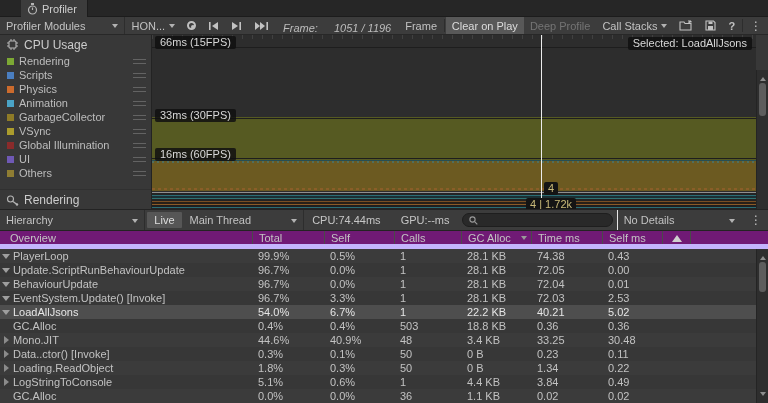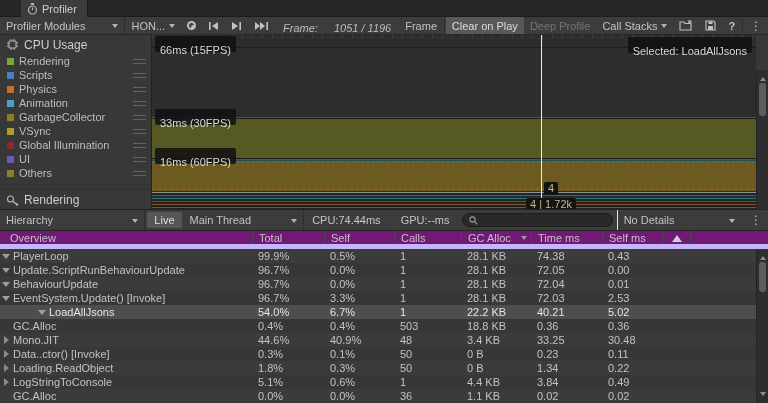--- a/index.html
+++ b/index.html
@@ -46,21 +46,21 @@
   .ticks{position:absolute;left:0;top:0;right:0;height:4px;
          background:repeating-linear-gradient(90deg,#414141 0 1px,transparent 1px 10px);}
   .cpu-chart{position:absolute;left:0;top:0;right:0;height:156px;}
   .band{position:absolute;left:0;right:0;bottom:0;}
   .band.vsync{top:82px;}
   .band.others{top:125px;border-top:1px solid #274e52;
     background-image:repeating-linear-gradient(90deg,rgba(61,127,140,.55) 0 2px,transparent 2px 5px);background-size:100% 2px;background-repeat:no-repeat;}
   .band.others::after{content:"";position:absolute;left:0;right:0;bottom:1px;height:2px;
     background:repeating-linear-gradient(90deg,#8a5e28 0 3px,transparent 3px 6px);}
   .gline{position:absolute;left:0;right:0;height:1px;background:#1e1e1e;}
-  .pill{position:absolute;background:rgba(16,16,16,.85);color:#d8d8d8;padding:8px 5px;height:13px;line-height:13px;
+  .pill{position:absolute;background:rgba(16,16,16,.85);color:#d8d8d8;padding:0 5px;height:13px;line-height:13px;
         border-radius:2px;white-space:nowrap;}
   .strip{position:absolute;left:0;right:0;bottom:0;height:17px;border-top:1px solid #8f8f8f;
     background:linear-gradient(180deg,#242424 0 2px,#2a6d75 2px 3px,#1c2f33 3px 5px,#2f7272 5px 6px,
                #232323 6px 8px,#7a4e23 8px 9px,#282018 9px 11px,#8a5a28 11px 12px,#1f1f1f 12px 14px,
                #2a6d75 14px 15px,#242424 15px 17px);}
   .playhead{position:absolute;left:389px;top:0;bottom:0;width:1px;background:#ececec;}
   .badge{position:absolute;background:#141414;color:#c9ba79;padding:0 4px;height:13px;line-height:13px;border-radius:2px;}
   .b4{left:392px;top:147px;}
   .b172{left:374px;top:163px;}
   .selpill{top:2px;right:4px;}
@@ -98,21 +98,21 @@
   .fcaret{width:0;height:0;border:3px solid transparent;border-top:4px solid #9a9a9a;margin:4px 4px 0 auto;}
   .tri-up{width:0;height:0;border:5px solid transparent;border-bottom:7px solid #cfcfcf;margin-top:-4px;}
   .tbody{position:absolute;left:0;top:249px;right:0;height:154px;background:#383838;}
   .trow{display:grid;grid-template-columns:252px 72px 70px 67px 70px 71px 60px 28px 1fr;height:14px;align-items:center;}
   .trow:nth-child(odd){background:#3b3b3b;}
   .trow:nth-child(even){background:#373737;}
   .trow.sel{background:#4e4e4e;color:#e6e6e6;}
   .c{padding-left:6px;white-space:nowrap;overflow:hidden;}
   .c.name{display:flex;align-items:center;padding-left:0;}
   .l0{padding-left:3px;}.l1{padding-left:19px;}.l2{padding-left:35px;}
-  .l3{padding-left:51px;}.l4{padding-left:67px;margin-left:36px;}.l5{padding-left:83px;}
+  .l3{padding-left:51px;}.l4{padding-left:67px;}.l5{padding-left:83px;}
   .fold{width:13px;height:14px;flex:none;position:relative;}
   .fold.open::after{content:"";position:absolute;left:2px;top:5px;width:0;height:0;
       border:4px solid transparent;border-top:5px solid #9e9e9e;}
   .fold.closed::after{content:"";position:absolute;left:4px;top:3px;width:0;height:0;
       border:4px solid transparent;border-left:5px solid #8b8b8b;}
   .nm{white-space:nowrap;}
   svg{display:block;}
 </style>
 </head>
 <body>

